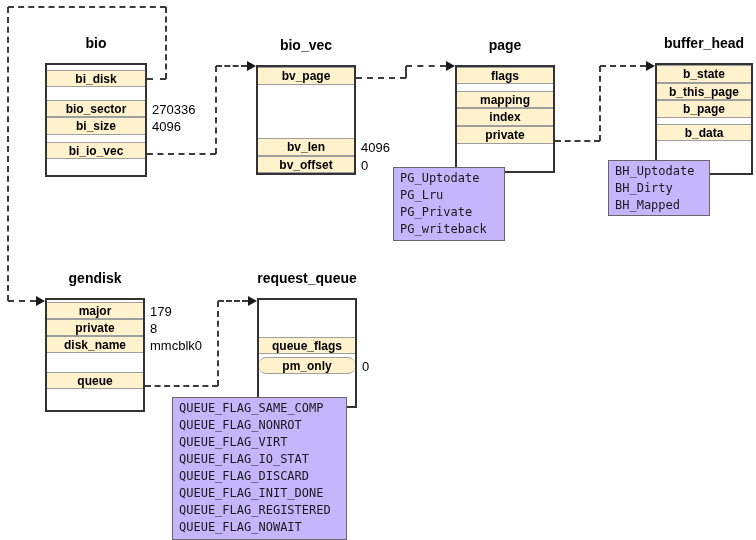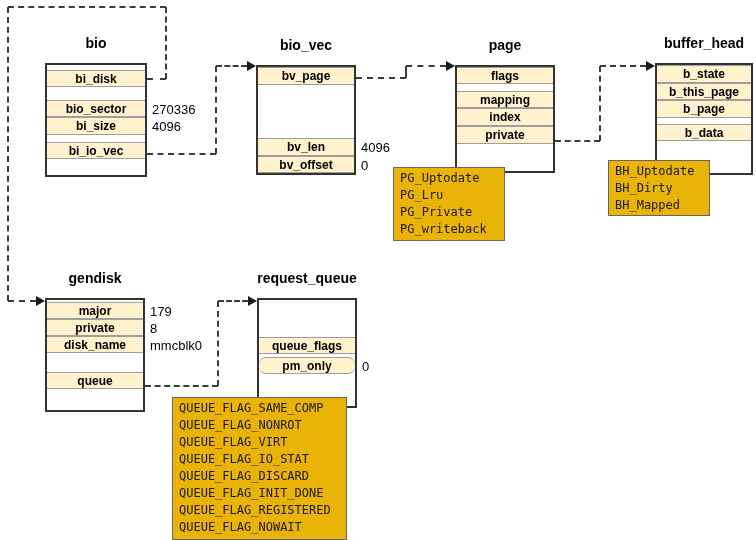--- a/index.html
+++ b/index.html
@@ -26,21 +26,21 @@
     position:absolute; left:calc(100% + 7px); top:50%; transform:translateY(-50%);
     font-size:13px; font-weight:normal; color:#000000; white-space:nowrap;
   }
   .conn-h { position:absolute; height:0; border-top:2px dashed #3b3b3b; }
   .conn-v { position:absolute; width:0; border-left:2px dashed #3b3b3b; }
   .arrow-right {
     position:absolute; width:0; height:0;
     border-left:9px solid #1a1a1a; border-top:5px solid transparent; border-bottom:5px solid transparent;
   }
   .tooltip-box {
-    position:absolute; background:#eab308; border:1px solid #666666;
+    position:absolute; background:#c4b5fd; border:1px solid #666666;
     padding:2px 6px; box-sizing:border-box; z-index:6;
     font-family:"DejaVu Sans Mono", monospace; font-size:12px; color:#1a1a1a;
   }
   .tooltip-line { line-height:17px; white-space:nowrap; }
   .layer-conn { z-index:1; } .layer-box { z-index:3; }
 </style>
 </head>
 <body>
 
 <div id="canvas">

